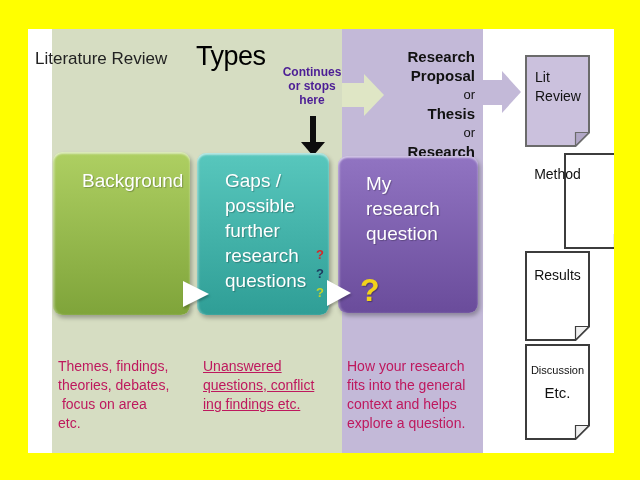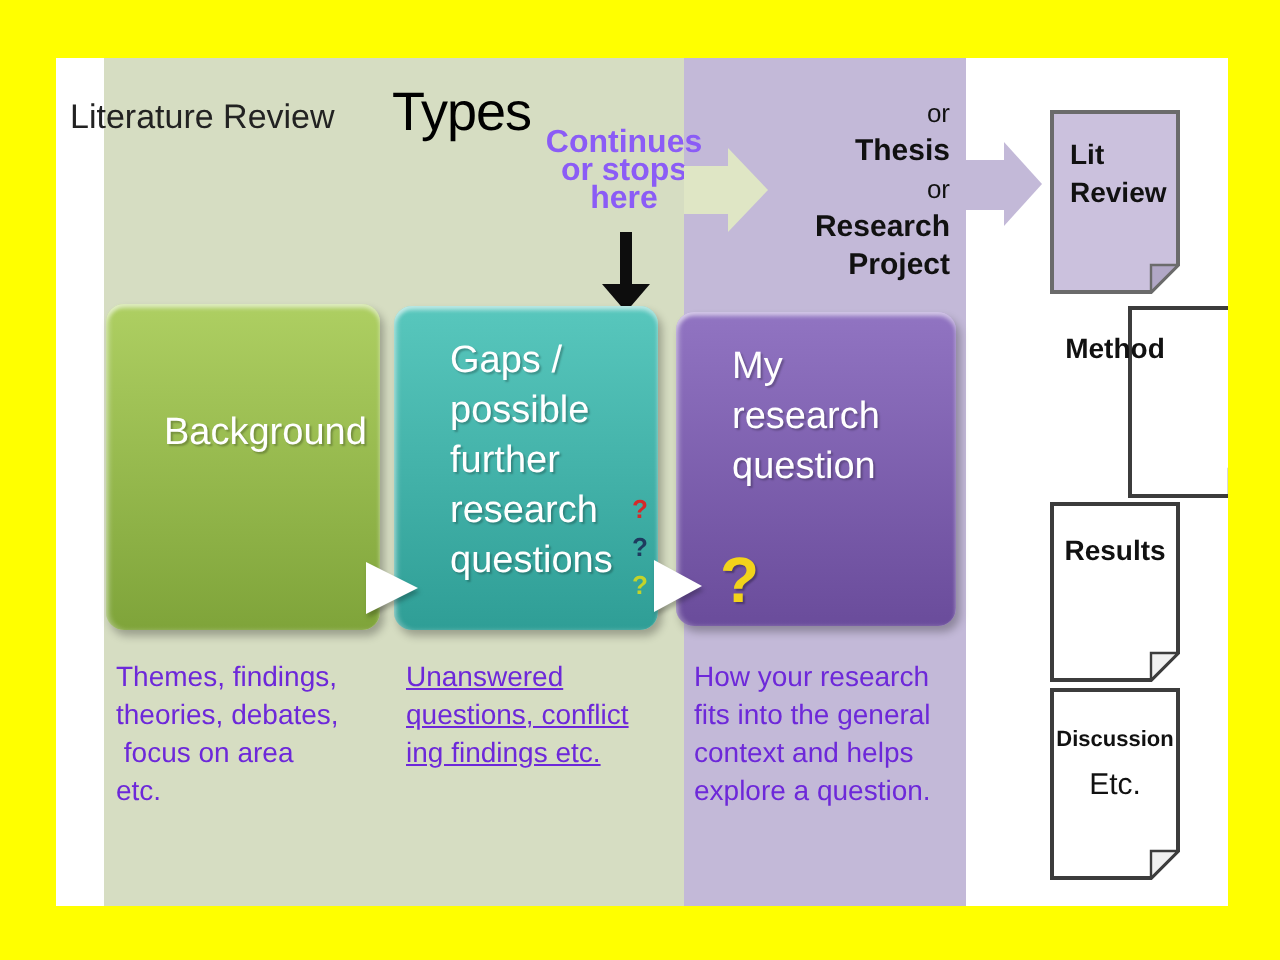--- a/index.html
+++ b/index.html
@@ -18,21 +18,21 @@
     position:absolute;left:28px;top:29px;width:586px;height:424px;
     background:#ffffff;overflow:hidden;
   }
   .sage-band{position:absolute;left:24px;top:0;width:290px;height:424px;background:#d6ddc2;}
   .lavender-band{position:absolute;left:314px;top:0;width:141px;height:424px;background:#c3b9d8;}
 
   
   .title-prefix{left:7px;top:20px;font-size:17px;color:#222;}
   .slide-title{left:168px;top:12px;font-size:27px;letter-spacing:-0.5px;color:#000000;text-align:center;}
   .assignment{left:39px;top:66px;font-size:15px;font-weight:bold;color:#111;}
-  .flow-note{left:240px;top:36px;width:88px;text-align:center;font-size:16px;font-weight:bold;line-height:14px;color:#8b5cf6;}
+  .flow-note{left:240px;top:36px;width:88px;text-align:center;font-size:12px;font-weight:bold;line-height:14px;color:#4c1d95;}
 
   
   .down-arrow-shaft{left:282px;top:87px;width:6px;height:27px;background:#0d0d0d;}
   .down-arrow-head{left:273px;top:113px;width:0;height:0;
     border-left:12px solid transparent;border-right:12px solid transparent;border-top:14px solid #0d0d0d;}
   .cont-arrow-body{left:314px;top:54px;width:22px;height:24px;background:#dfe6c5;}
   .cont-arrow-head{left:336px;top:45px;width:0;height:0;
     border-top:21px solid transparent;border-bottom:21px solid transparent;border-left:20px solid #dfe6c5;}
   .out-arrow-body{left:454px;top:51px;width:20px;height:25px;background:#c3b9d8;}
   .out-arrow-head{left:474px;top:42px;width:0;height:0;
@@ -51,40 +51,40 @@
   .fbox{border-radius:9px;color:#fff;font-size:19px;line-height:25px;
     text-shadow:1px 1px 1px rgba(0,0,0,0.25);
     box-shadow:inset 0 2px 2px rgba(255,255,255,0.55),inset 2px 0 2px rgba(255,255,255,0.25),2px 3px 4px rgba(0,0,0,0.28);}
   .box-green{left:25px;top:123px;width:137px;height:163px;
     background:linear-gradient(to bottom,#aecf62,#7fa43a);}
   .box-teal{left:169px;top:124px;width:132px;height:162px;
     background:linear-gradient(to bottom,#58c7bd,#2f9e96);}
   .box-purple{left:310px;top:127px;width:140px;height:157px;
     background:linear-gradient(to bottom,#9174c2,#6a4c9b);}
   .fbox-label{position:absolute;left:28px;top:15px;}
-  .box-green .fbox-label{left:29px;top:16px;margin-top:36px;}
+  .box-green .fbox-label{left:29px;top:16px;}
 
   
   .qmarks{left:287px;top:216px;font-size:13px;font-weight:bold;line-height:19px;text-align:center;width:10px;}
   .qm-red{color:#d42a2a;}
   .qm-navy{color:#1e3a5f;}
   .qm-green{color:#c3d32a;}
   .big-qmark{left:332px;top:243px;font-size:32px;font-weight:bold;color:#f2d31b;
     text-shadow:1px 1px 1px rgba(0,0,0,0.3);}
 
   
-  .caption{top:300px;font-size:14px;line-height:19px;color:#6d28d9;}
+  .caption{top:328px;font-size:14px;line-height:19px;color:#be185d;}
   .cap1{left:30px;width:145px;}
   .cap2{left:175px;width:140px;text-decoration:underline;}
   .cap3{left:319px;width:138px;}
 
   
   .doc{left:497px;width:65px;}
   .doc svg{display:block;}
-  .doc-label{position:absolute;left:0;width:65px;text-align:center;font-size:14px;line-height:19px;color:#111;font-weight:bold;}
+  .doc-label{position:absolute;left:0;width:65px;text-align:center;font-size:14px;line-height:19px;color:#111;}
   .lit-label{left:10px;width:55px;text-align:left;top:13px;}
   .doc-sub{position:absolute;left:0;width:65px;text-align:center;color:#111;}
 </style>
 </head>
 <body>
 
 <div class="slide">
   <div class="sage-band"></div>
   <div class="lavender-band"></div>
 
@@ -94,20 +94,21 @@
 or stops
 here</div>
 
   <div class="abs down-arrow-shaft"></div>
   <div class="abs down-arrow-head"></div>
 
   <div class="abs cont-arrow-body"></div>
   <div class="abs cont-arrow-head"></div>
 
   <div class="abs outcome">
+    <div class="b">Research Proposal</div>
     <div class="r">or</div>
     <div class="b">Thesis</div>
     <div class="r">or</div>
     <div class="b">Research Project</div>
   </div>
 
   <div class="abs out-arrow-body"></div>
   <div class="abs out-arrow-head"></div>
 
   <div class="abs fbox box-green">

